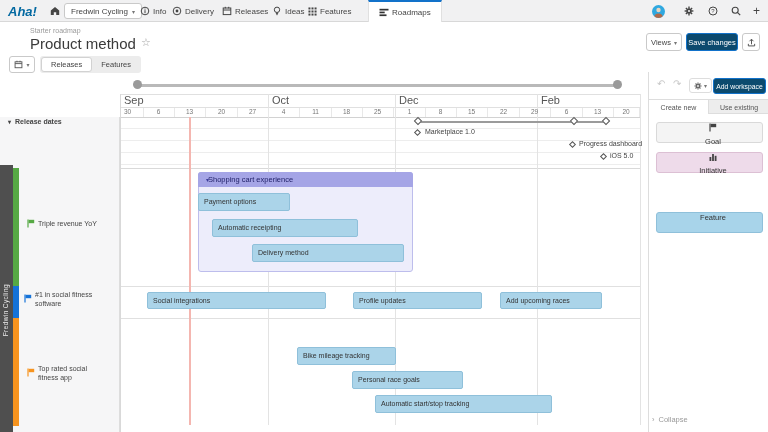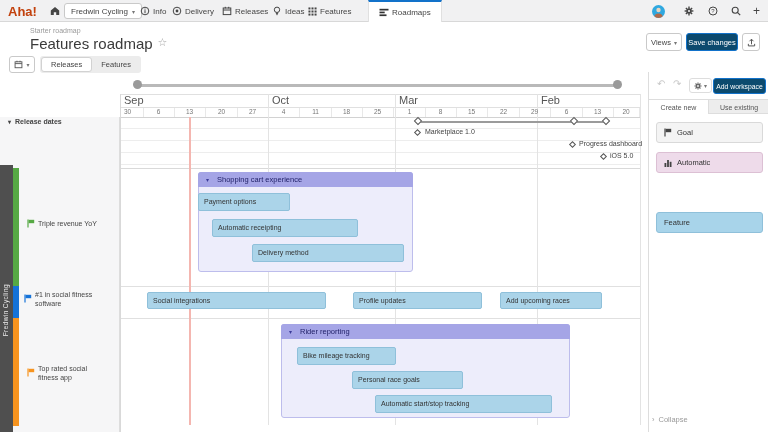--- a/index.html
+++ b/index.html
@@ -3,21 +3,21 @@
 <meta charset="utf-8">
 <style>
   * { margin:0; padding:0; box-sizing:border-box; }
   html,body { width:768px; height:432px; overflow:hidden; }
   body { font-family:"Liberation Sans", sans-serif; background:#fff; color:#3c3c3c; }
   .page { position:relative; width:768px; height:432px; background:#fff; }
 
   
   .nav { position:absolute; left:0; top:0; width:768px; height:22px; background:#f1f1f2; border-bottom:1px solid #d8d8d8; }
   .nav-item { position:absolute; top:0; height:22px; display:flex; align-items:center; gap:3px; font-size:8px; color:#454545; cursor:pointer; }
-  .logo { font-size:13px; font-weight:bold; color:#c2410c; }
+  .logo { font-size:13px; font-weight:bold; color:#0369a1; font-style:italic; }
   .ws-btn { position:absolute; top:3px; height:16px; background:#fff; border:1px solid #c9c9c9; border-radius:3px; display:flex; align-items:center; gap:4px; padding:0 6px; font-size:8px; color:#444; }
   .nav-tab { background:#fff; border-top:2px solid #1272ca; border-left:1px solid #e0e0e0; border-right:1px solid #e0e0e0; padding:0 10px; }
   .caret { font-size:6px; color:#777; }
   .nav-right { position:absolute; top:0; height:22px; display:flex; align-items:center; }
   .circle-avatar { width:13px; height:13px; border-radius:50%; background:#2fa8e0; overflow:hidden; position:relative; }
   .ico { display:inline-flex; align-items:center; }
 
   
   .eyebrow { position:absolute; left:30px; top:27px; font-size:7px; color:#9a9a9a; }
   .title-row { position:absolute; left:30px; top:35px; display:flex; align-items:flex-start; gap:5px; }
@@ -44,32 +44,32 @@
 
   .month { position:absolute; top:22px; font-size:11px; color:#555; }
   .tick { position:absolute; top:36px; width:32px; height:9px; font-size:6.5px; color:#777; text-align:center; border-right:1px solid #e8e8e8; }
   .slider-track { position:absolute; top:12px; height:3px; background:#b9b9b9; border-radius:2px; }
   .slider-handle { position:absolute; top:8px; width:9px; height:9px; border-radius:50%; background:#9a9a9a; }
 
   .dm { position:absolute; width:6px; height:6px; background:#fff; border:1px solid #555; transform:rotate(45deg); }
   .ms-label { position:absolute; font-size:7px; color:#444; white-space:nowrap; }
 
   .epic { position:absolute; background:#ededfb; border:1px solid #bdbdec; border-radius:3px; }
-  .epic-header { position:absolute; left:-1px; top:-1px; right:-1px; height:15px; background:#a5a5e6; border-radius:3px 3px 0 0; font-size:7.5px; color:#1f1f66; line-height:15px; padding-left:19px; white-space:nowrap; }
+  .epic-header { position:absolute; left:-1px; top:-1px; right:-1px; height:15px; background:#a5a5e6; border-radius:3px 3px 0 0; font-size:7.5px; color:#1f1f66; line-height:15px; padding-left:10px; white-space:nowrap; }
   .epic-chevron { position:absolute; left:7px; top:0; font-size:6px; color:#3c3c9a; }
   .bar { position:absolute; height:18px; background:#abd4e9; border:1px solid #8fc0da; border-radius:2px; font-size:7px; color:#333; line-height:16px; padding-left:5px; white-space:nowrap; overflow:hidden; }
   .bar.standalone { height:17px; line-height:15px; }
   .today { position:absolute; width:2px; background:#f4b6b0; }
 
   
   .panel { position:absolute; left:648px; top:0; width:120px; height:360px; background:#fff; border-left:1px solid #ddd; }
   .undo-ic { position:absolute; top:6px; font-size:10px; color:#c9c9c9; }
   .gear-btn { position:absolute; left:40px; top:6px; height:15px; border:1px solid #ddd; border-radius:3px; background:#fff; display:flex; align-items:center; gap:2px; padding:0 4px; font-size:8px; color:#666; }
   .panel-tab { position:absolute; top:27px; width:60px; height:15px; font-size:7px; text-align:center; line-height:15px; color:#555; }
-  .card { position:absolute; left:7px; width:107px; height:21px; border-radius:3px; font-size:7.5px; color:#333; display:flex; align-items:center; gap:5px; padding-left:7px; }
+  .card { position:absolute; left:7px; width:107px; height:21px; border-radius:3px; font-size:7.5px; color:#333; display:flex; align-items:center; gap:5px; padding-left:7px;flex-direction:column; }
   .collapse { position:absolute; left:3px; top:343px; font-size:7.5px; color:#9a9a9a; display:flex; gap:4px; align-items:center; }
   svg { display:block; }
 </style>
 </head>
 <body>
 
 <div class="page">
 
   <div class="nav">
     <div class="nav-item" style="left:8px;">
@@ -195,21 +195,21 @@
           </svg>
       </span>
     </div>
     <div class="nav-right" style="left:753px; font-size:12px; color:#454545;">
       <span>+</span>
     </div>
   </div>
 
   <div class="eyebrow">Starter roadmap</div>
   <div class="title-row">
-    <span class="title">Features roadmap</span>
+    <span class="title">Product method</span>
     <span class="star">☆</span>
   </div>
   <div class="btn" style="position:absolute; left:646px; top:33px; width:36px; height:18px;">
     <span>Views</span>
     <span class="caret">▾</span>
   </div>
   <div class="btn btn-primary" style="position:absolute; left:686px; top:33px; width:52px; height:18px;">
     <span>Save changes</span>
   </div>
   <div class="btn" style="position:absolute; left:742px; top:33px; width:18px; height:18px;">
@@ -254,21 +254,21 @@
     <div class="hline" style="left:0; top:214px; width:640px;"></div>
     <div class="hline" style="left:0; top:246px; width:640px;"></div>
     <div class="vline" style="left:120px; top:22px; height:338px; background:#d9d9d9;"></div>
     <div class="vline" style="left:640px; top:22px; height:331px;"></div>
     <div class="vline" style="left:268px; top:22px; height:331px;"></div>
     <div class="vline" style="left:395px; top:22px; height:331px;"></div>
     <div class="vline" style="left:537px; top:22px; height:331px;"></div>
 
     <div class="month" style="left:124px;">Sep</div>
     <div class="month" style="left:272px;">Oct</div>
-    <div class="month" style="left:399px;">Mar</div>
+    <div class="month" style="left:399px;">Dec</div>
     <div class="month" style="left:541px;">Feb</div>
 
     <div class="tick" style="left:112px;">30</div>
     <div class="tick" style="left:143px;">6</div>
     <div class="tick" style="left:174px;">13</div>
     <div class="tick" style="left:206px;">20</div>
     <div class="tick" style="left:237px;">27</div>
     <div class="tick" style="left:268px;">4</div>
     <div class="tick" style="left:300px;">11</div>
     <div class="tick" style="left:331px;">18</div>
@@ -337,24 +337,20 @@
       <span class="epic-chevron" style="line-height:15px;">▾</span>
     </div>
     <div class="bar" style="left:198px; top:121px; width:92px;">Payment options</div>
     <div class="bar" style="left:212px; top:147px; width:146px;">Automatic receipting</div>
     <div class="bar" style="left:252px; top:172px; width:152px;">Delivery method</div>
 
     <div class="bar standalone" style="left:147px; top:220px; width:179px;">Social integrations</div>
     <div class="bar standalone" style="left:353px; top:220px; width:129px;">Profile updates</div>
     <div class="bar standalone" style="left:500px; top:220px; width:102px;">Add upcoming races</div>
 
-    <div class="epic" style="left:281px; top:252px; width:289px; height:94px;">
-      <div class="epic-header">Rider reporting</div>
-      <span class="epic-chevron" style="line-height:15px;">▾</span>
-    </div>
     <div class="bar" style="left:297px; top:275px; width:99px;">Bike mileage tracking</div>
     <div class="bar" style="left:352px; top:299px; width:111px;">Personal race goals</div>
     <div class="bar" style="left:375px; top:323px; width:177px;">Automatic start/stop tracking</div>
 
     <div class="panel">
       <span class="undo-ic" style="left:8px;">↶</span>
       <span class="undo-ic" style="left:24px;">↷</span>
       <div class="gear-btn">
         <span class="ico">
           <svg width="8" height="8" viewBox="0 0 10 10">
@@ -389,21 +385,21 @@
       <div class="card" style="top:80px; background:#eedbea; border:1px solid #dcc0d4;">
         <span class="ico">
           <svg width="8" height="8" viewBox="0 0 8 8">
               <g fill="#444">
                 <rect x="0.5" y="4" width="1.8" height="4"></rect>
                 <rect x="3.1" y="1" width="1.8" height="7"></rect>
                 <rect x="5.7" y="2.8" width="1.8" height="5.2"></rect>
               </g>
             </svg>
         </span>
-        <span>Automatic</span>
+        <span>Initiative</span>
       </div>
       <div class="card" style="top:140px; background:#a8d4ea; border:1px solid #8fc0da;">
         <span>Feature</span>
       </div>
 
       <div class="collapse">
         <span>›</span>
         <span>Collapse</span>
       </div>
     </div>

